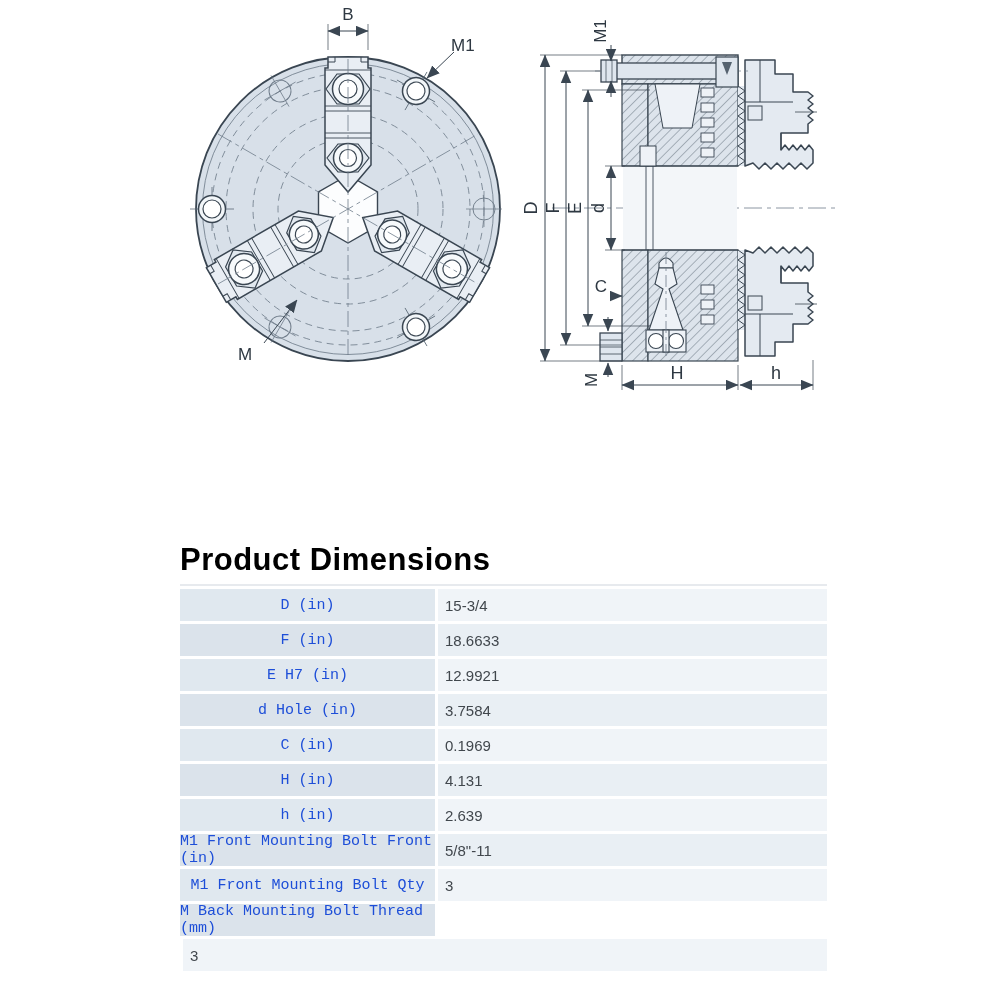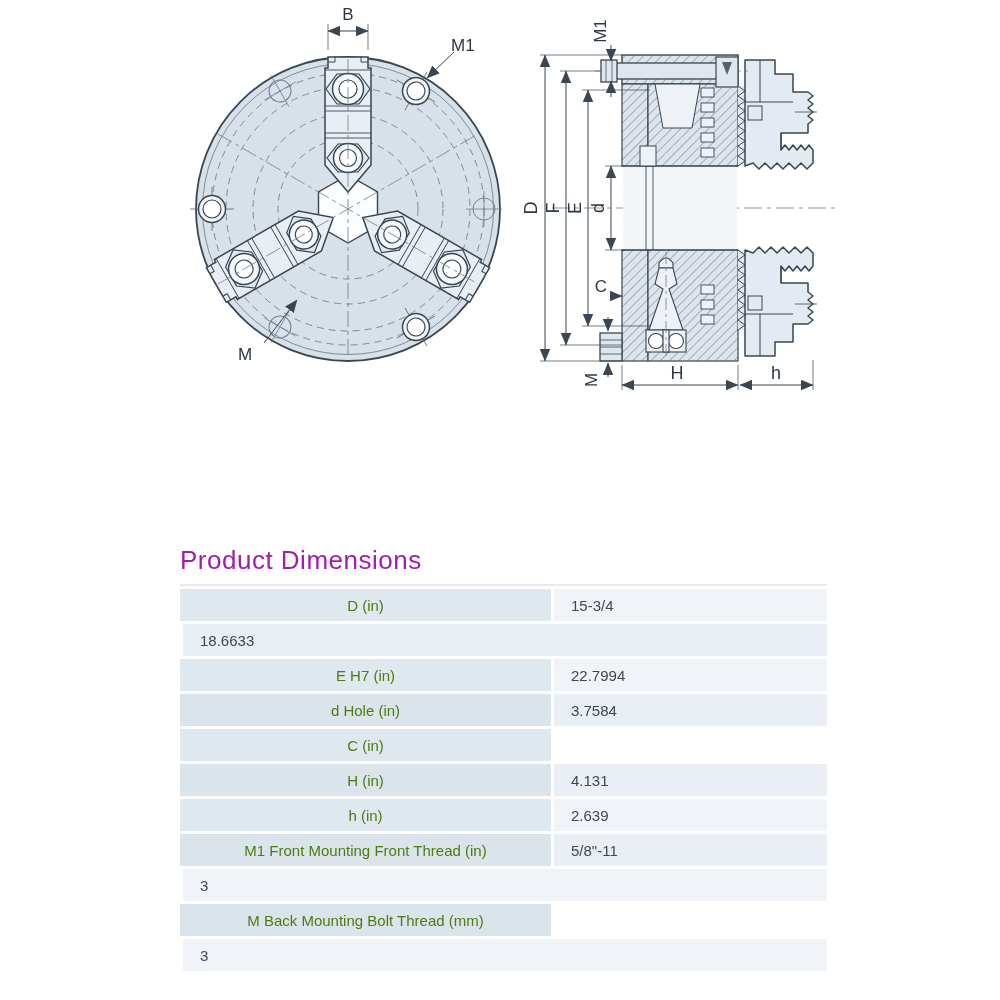--- a/index.html
+++ b/index.html
@@ -1,29 +1,29 @@
 <!DOCTYPE html>
 <html><head>
 <meta charset="utf-8">
 <style>
   html,body{margin:0;padding:0;background:#fff;}
   .canvas{position:relative;width:1000px;height:1000px;background:#ffffff;overflow:hidden;
           font-family:"Liberation Sans",sans-serif;}
   .drawing-svg{position:absolute;left:0;top:0;}
   .dim-label{font-family:"Liberation Sans",sans-serif;font-size:17px;font-weight:500;fill:#2e3842;}
   .dim-label-lg{font-family:"Liberation Sans",sans-serif;font-size:18px;font-weight:500;fill:#2e3842;}
-  .page-title{position:absolute;left:180px;top:544px;font-size:26px;line-height:32px;
-              color:#a21caf;letter-spacing:.5px;font-weight:400;}
+  .page-title{position:absolute;left:180px;top:544px;font-size:31px;line-height:32px;
+              color:#000000;letter-spacing:.5px;font-weight:700;}
   .table-rule{position:absolute;left:180px;top:584px;width:647px;height:2px;background:#e7eaee;}
   .spec-table{position:absolute;left:180px;top:589px;width:647px;}
   .spec-row{display:flex;height:32px;margin-bottom:3px;}
-  .cell-label{width:371px;background:#e0e8ef;display:flex;align-items:center;justify-content:center;
-              font-size:15px;color:#4d7c0f;}
+  .cell-label{width:255px;background:#e0e8ef;display:flex;align-items:center;justify-content:center;
+              font-size:15px;color:#1d4ed8;font-family:Liberation Mono, monospace;}
   .cell-value{flex:1;margin-left:3px;background:#f0f4f8;display:flex;align-items:center;
-              padding-left:17px;font-size:15px;color:#41474d;}
+              padding-left:7px;font-size:15px;color:#41474d;}
   .spec-row:nth-child(even) .cell-label{background:#dbe3eb;}
   .spec-row:nth-child(even) .cell-value{background:#e9eff4;}
 </style>
 </head>
 <body>
 
 <div class="canvas">
 
   <svg class="drawing-svg" width="1000" height="430" viewBox="0 0 1000 430">
     <defs>
@@ -226,46 +226,49 @@
 
   <div class="page-title">Product Dimensions</div>
   <div class="table-rule"></div>
 
   <div class="spec-table">
     <div class="spec-row">
       <div class="cell-label">D (in)</div>
       <div class="cell-value">15-3/4</div>
     </div>
     <div class="spec-row">
+      <div class="cell-label">F (in)</div>
       <div class="cell-value">18.6633</div>
     </div>
     <div class="spec-row">
       <div class="cell-label">E H7 (in)</div>
-      <div class="cell-value">22.7994</div>
+      <div class="cell-value">12.9921</div>
     </div>
     <div class="spec-row">
       <div class="cell-label">d Hole (in)</div>
       <div class="cell-value">3.7584</div>
     </div>
     <div class="spec-row">
       <div class="cell-label">C (in)</div>
+      <div class="cell-value">0.1969</div>
     </div>
     <div class="spec-row">
       <div class="cell-label">H (in)</div>
       <div class="cell-value">4.131</div>
     </div>
     <div class="spec-row">
       <div class="cell-label">h (in)</div>
       <div class="cell-value">2.639</div>
     </div>
     <div class="spec-row">
-      <div class="cell-label">M1 Front Mounting Front Thread (in)</div>
+      <div class="cell-label">M1 Front Mounting Bolt Front (in)</div>
       <div class="cell-value">5/8"-11</div>
     </div>
     <div class="spec-row">
+      <div class="cell-label">M1 Front Mounting Bolt Qty</div>
       <div class="cell-value">3</div>
     </div>
     <div class="spec-row">
       <div class="cell-label">M Back Mounting Bolt Thread (mm)</div>
     </div>
     <div class="spec-row">
       <div class="cell-value">3</div>
     </div>
   </div>
 

